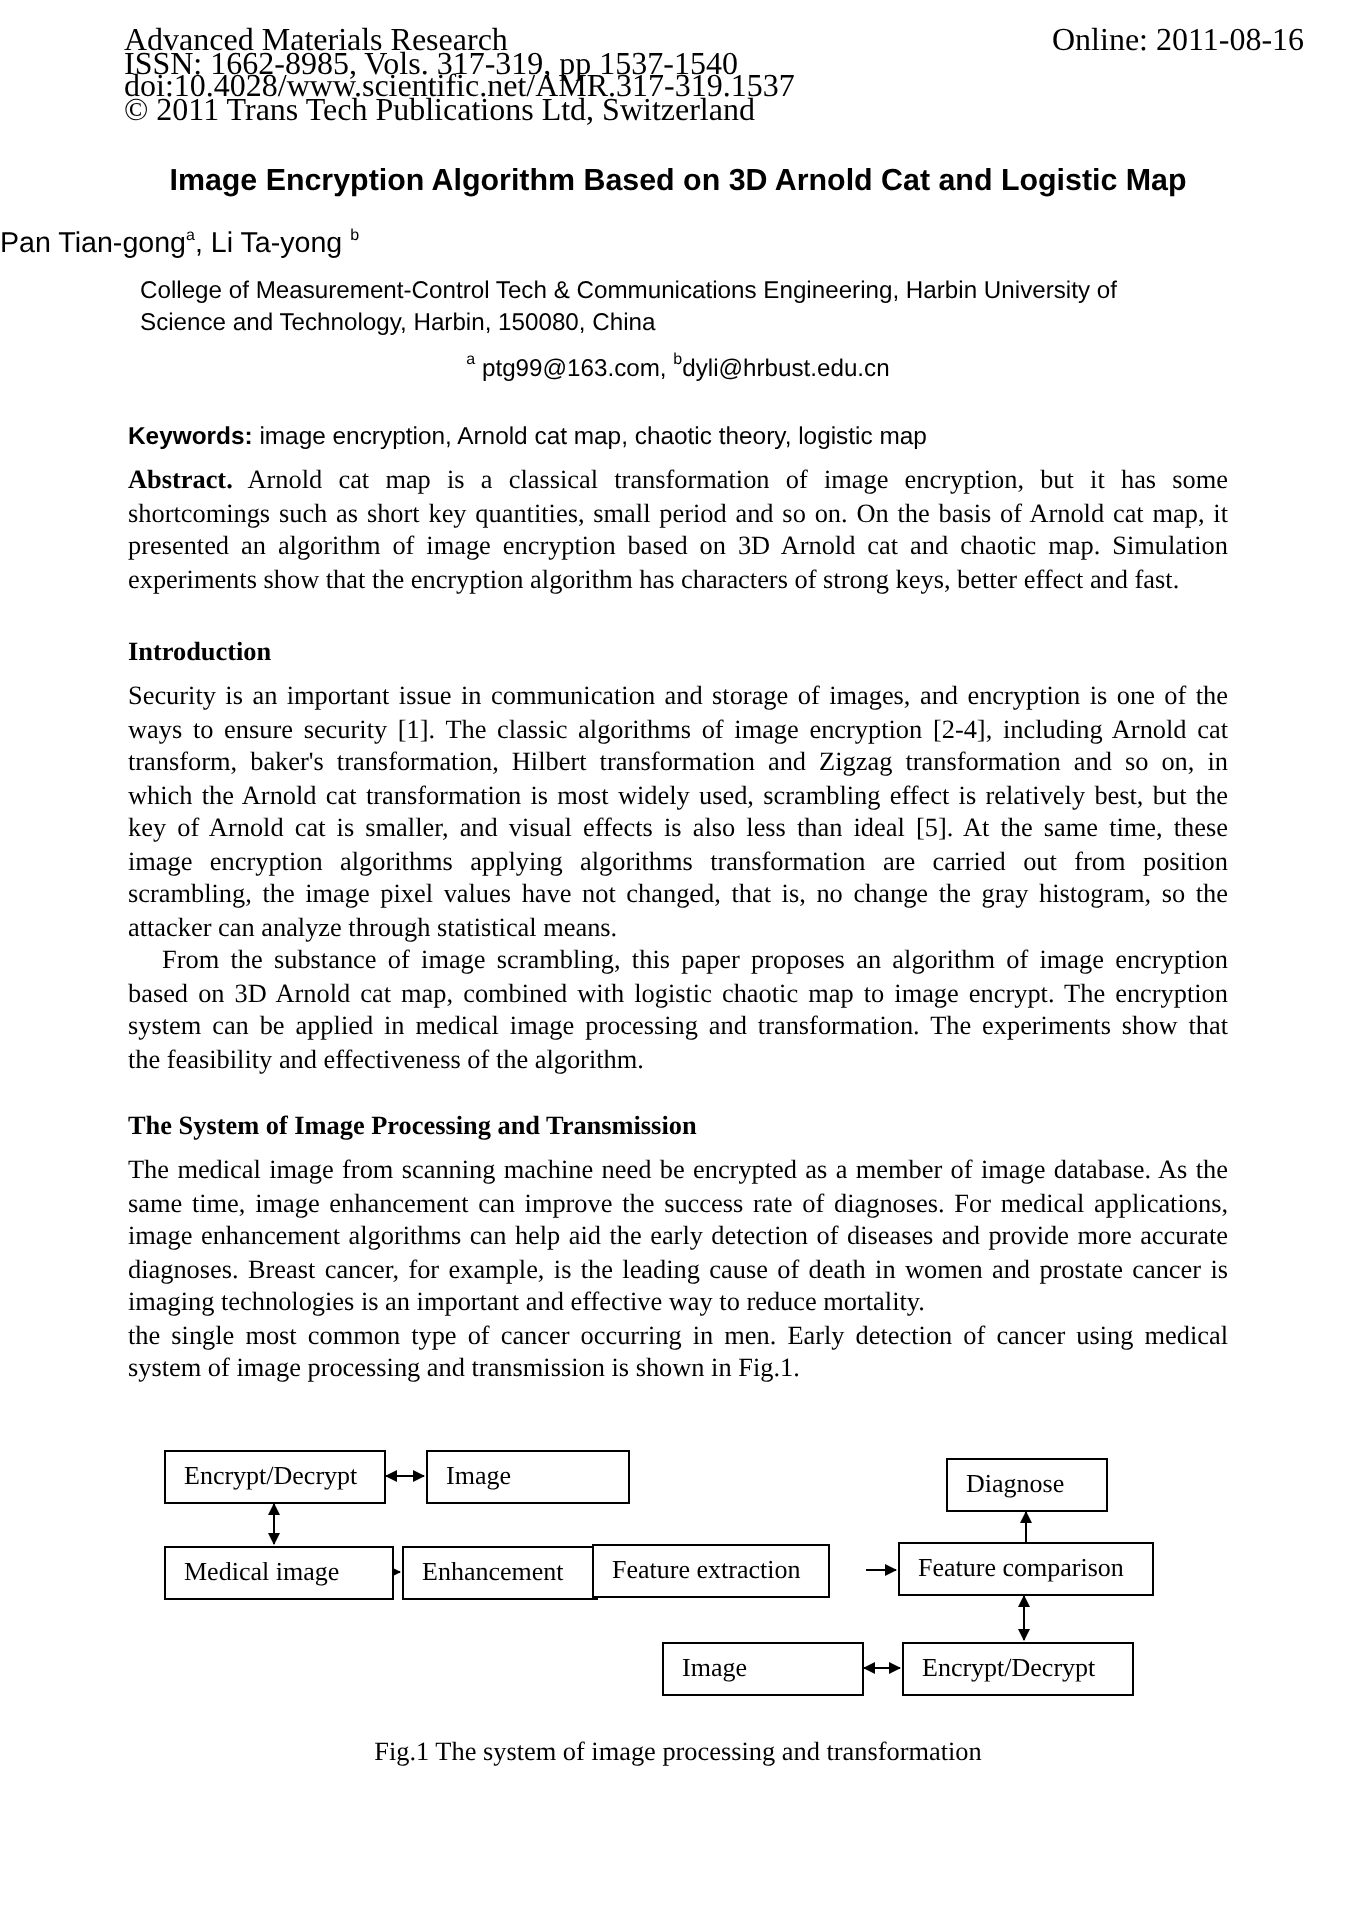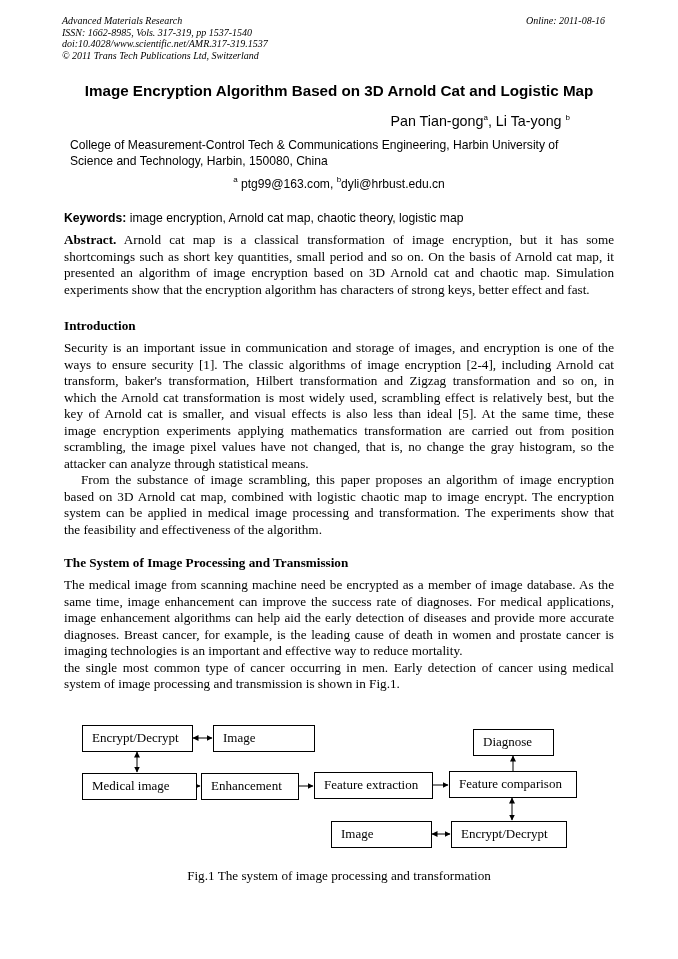--- a/index.html
+++ b/index.html
@@ -1,20 +1,20 @@
 <!DOCTYPE html>
 <html><head>
 <meta charset="utf-8">
 <style>
   html, body { margin:0; padding:0; background:#fff; }
   body { width:678px; height:959px; position:relative; overflow:hidden; color:#000; }
   .abs { position:absolute; }
-  .hdr { font-family:"Liberation Serif", serif; font-style:italic; font-size:10px; line-height:11.5px; }
+  .hdr { font-family:"Liberation Serif", serif; font-size:16px; line-height:11.5px; }
   .title { left:0; width:678px; top:82px; text-align:center; font-family:"Liberation Sans", sans-serif; font-weight:bold; font-size:15.2px; }
-  .authors { left:0; width:570px; top:113px; text-align:right; font-family:"Liberation Sans", sans-serif; font-size:14.3px; }
+  .authors { left:0; width:570px; top:113px; text-align:left; font-family:"Liberation Sans", sans-serif; font-size:14.3px; }
   .authors sup, .emails sup { font-size:8px; vertical-align:6px; }
   .affil { left:70px; width:538px; top:138px; text-align:left; font-family:"Liberation Sans", sans-serif; font-size:12.1px; line-height:15.5px; }
   .emails { left:0; width:678px; top:175px; text-align:center; font-family:"Liberation Sans", sans-serif; font-size:12.1px; }
   .kw { left:64px; top:211px; font-family:"Liberation Sans", sans-serif; font-size:12.2px; }
   .kw b { font-weight:bold;margin-top:42px; }
   .para { left:64px; width:550px; font-family:"Liberation Serif", serif; font-size:13.2px; line-height:16.5px; text-align:justify; }
   .para .line { display:block; text-align:justify; text-align-last:justify; white-space:nowrap; height:16.5px; }
   .para .line.last { text-align-last:left; }
   .para .line.indent { padding-left:17px; }
   .heading { left:64px; font-family:"Liberation Serif", serif; font-weight:bold; font-size:13.2px; }
@@ -50,21 +50,21 @@
   <span class="line last">experiments show that the encryption algorithm has characters of strong keys, better effect and fast.</span>
 </div>
 
 <div class="abs heading" style="top:318px;">Introduction</div>
 <div class="abs para" style="top:340px;">
   <span class="line">Security is an important issue in communication and storage of images, and encryption is one of the</span>
   <span class="line">ways to ensure security [1]. The classic algorithms of image encryption [2-4], including Arnold cat</span>
   <span class="line">transform, baker's transformation, Hilbert transformation and Zigzag transformation and so on, in</span>
   <span class="line">which the Arnold cat transformation is most widely used, scrambling effect is relatively best, but the</span>
   <span class="line">key of Arnold cat is smaller, and visual effects is also less than ideal [5]. At the same time, these</span>
-  <span class="line">image encryption experiments applying mathematics transformation are carried out from position</span>
+  <span class="line">image encryption algorithms applying algorithms transformation are carried out from position</span>
   <span class="line">scrambling, the image pixel values have not changed, that is, no change the gray histogram, so the</span>
   <span class="line last">attacker can analyze through statistical means.</span>
   <span class="line indent">From the substance of image scrambling, this paper proposes an algorithm of image encryption</span>
   <span class="line">based on 3D Arnold cat map, combined with logistic chaotic map to image encrypt. The encryption</span>
   <span class="line">system can be applied in medical image processing and transformation. The experiments show that</span>
   <span class="line last">the feasibility and effectiveness of the algorithm.</span>
 </div>
 
 <div class="abs heading" style="top:555px;">The System of Image Processing and Transmission</div>
 <div class="abs para" style="top:577px;">
@@ -102,20 +102,20 @@
 
     <line x1="512" y1="798" x2="512" y2="820" stroke="#000" stroke-width="1" marker-start="url(#ahs)" marker-end="url(#ah)"></line>
 
     <line x1="432" y1="834" x2="450" y2="834" stroke="#000" stroke-width="1" marker-start="url(#ahs)" marker-end="url(#ah)"></line>
   </svg>
 
   <div class="box" style="left:82px; top:725px; width:111px; height:27px;">Encrypt/Decrypt</div>
   <div class="box" style="left:213px; top:725px; width:102px; height:27px;">Image</div>
   <div class="box" style="left:82px; top:773px; width:115px; height:27px;">Medical image</div>
   <div class="box" style="left:201px; top:773px; width:98px; height:27px;">Enhancement</div>
-  <div class="box" style="left:314px; top:772px; width:119px; height:27px;">Feature extraction</div>
+  <div class="box" style="left:296px; top:772px; width:119px; height:27px;">Feature extraction</div>
   <div class="box" style="left:449px; top:771px; width:128px; height:27px;">Feature comparison</div>
   <div class="box" style="left:473px; top:729px; width:81px; height:27px;">Diagnose</div>
   <div class="box" style="left:331px; top:821px; width:101px; height:27px;">Image</div>
   <div class="box" style="left:451px; top:821px; width:116px; height:27px;">Encrypt/Decrypt</div>
 </div>
 
 <div class="abs caption">Fig.1 The system of image processing and transformation</div>
 
 </body></html>

